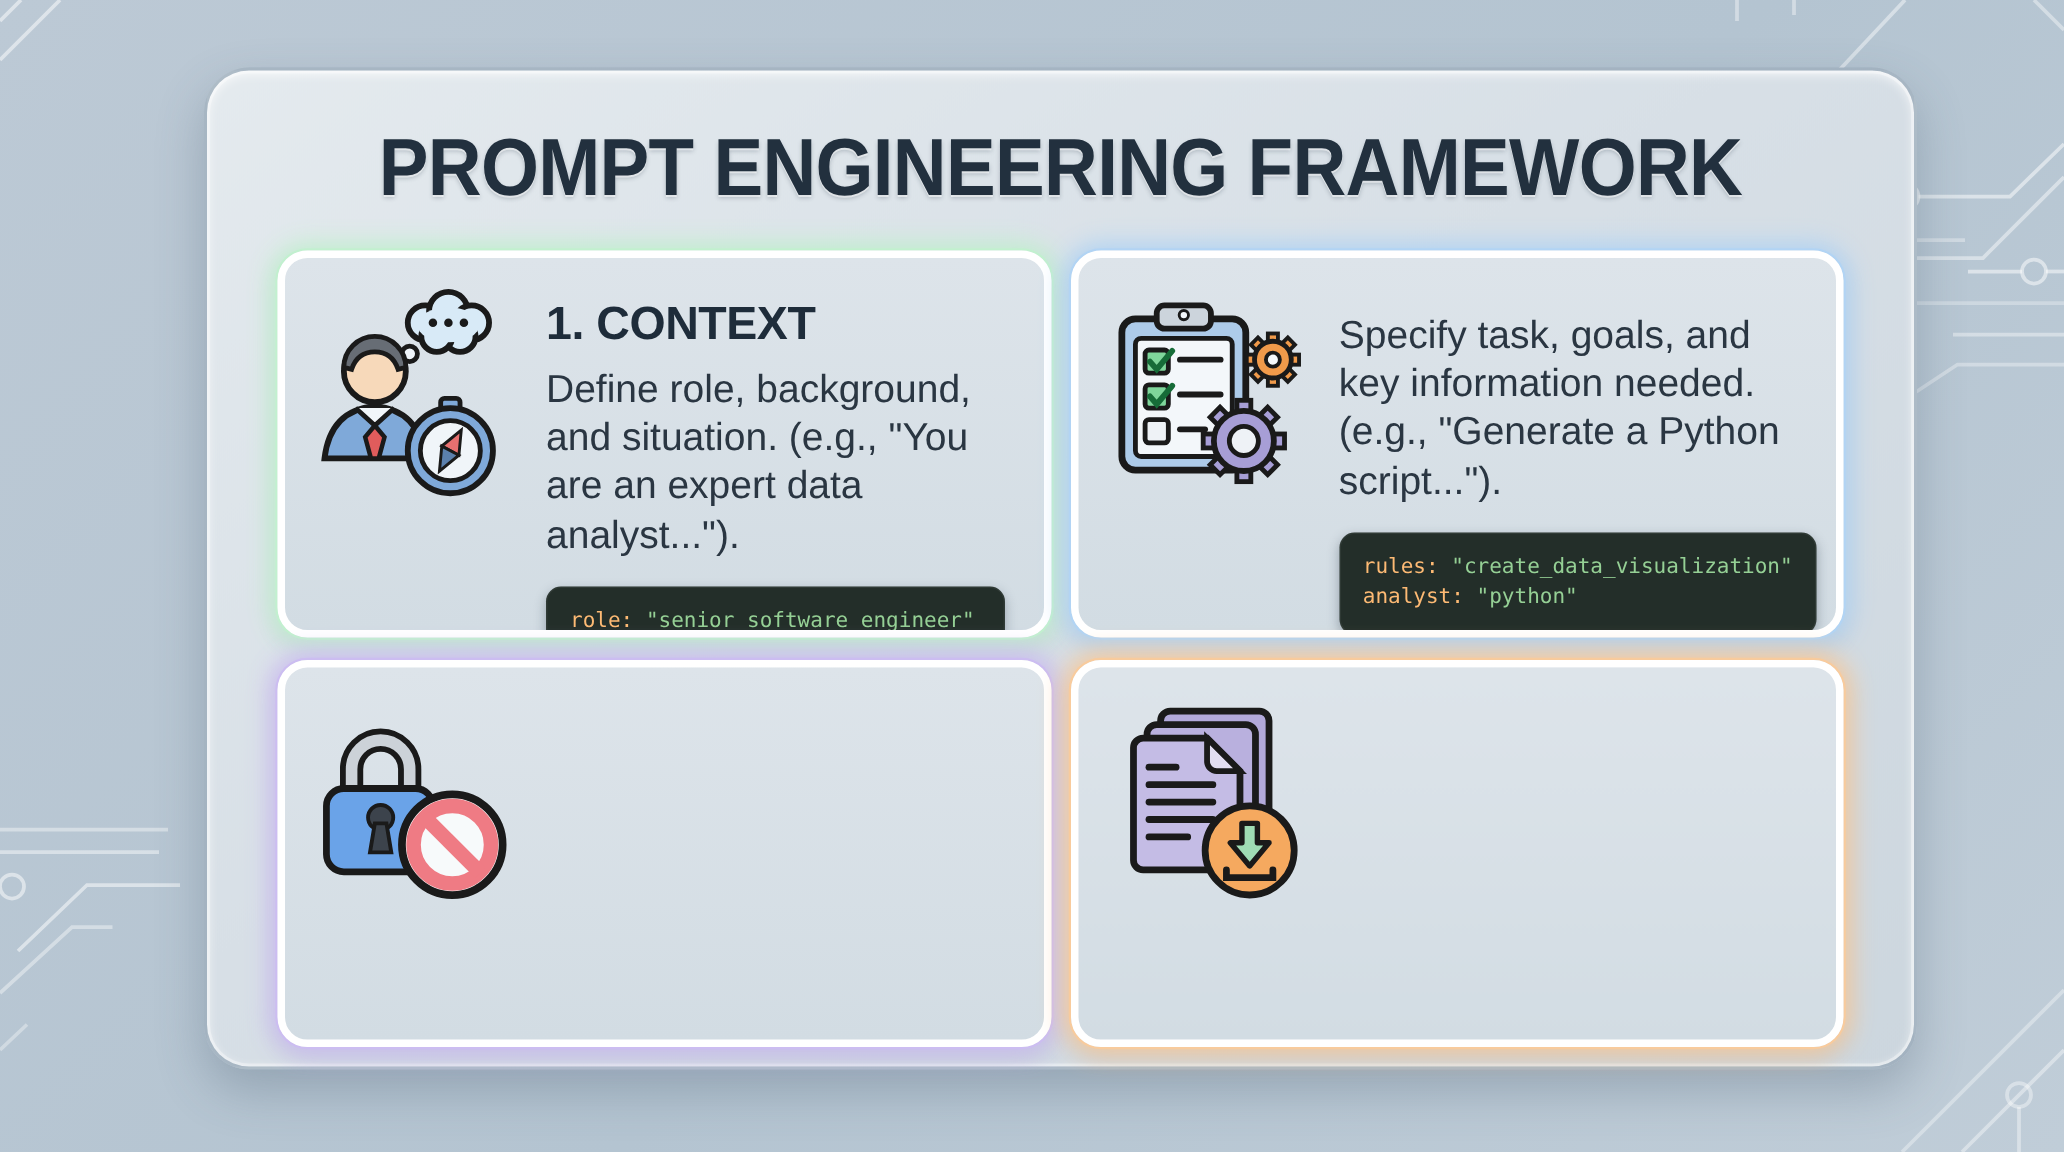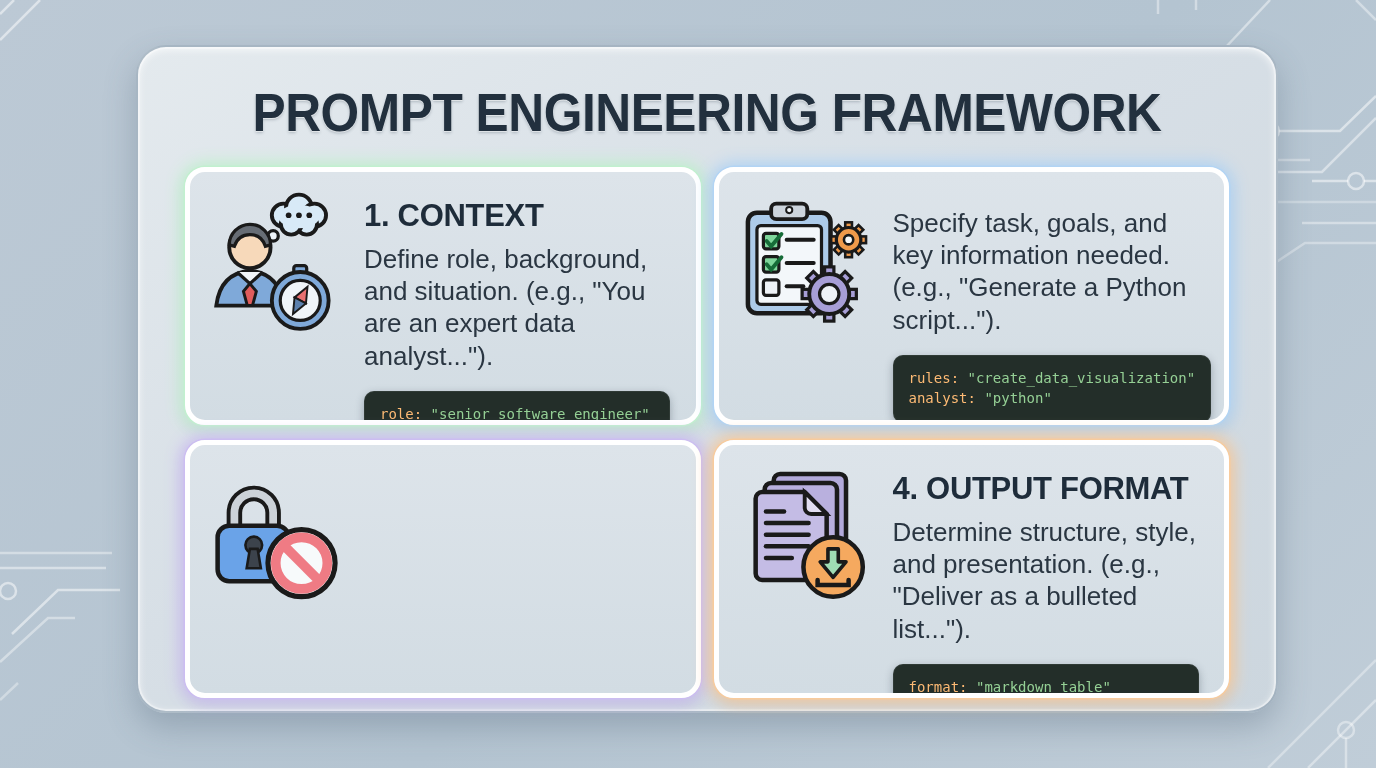--- a/index.html
+++ b/index.html
@@ -211,23 +211,16 @@
               <path d="M24 45 h33"></path>
               <path d="M24 54 h33"></path>
               <path d="M24 63 h33"></path>
               <path d="M24 72 h20"></path>
           </g>
           <circle cx="76" cy="79" r="23" fill="#f5a95f" stroke="#1a1a1a" stroke-width="3.5"></circle>
           <path d="M72 65 h8 v10 h6 l-10 12 l-10 -12 h6 z" fill="#9fdcb4" stroke="#1a1a1a" stroke-width="2.8" stroke-linejoin="round"></path>
           <path d="M64 89 v4 h24 v-4" fill="none" stroke="#1a1a1a" stroke-width="3.5" stroke-linecap="round"></path>
         </svg>
       </div>
-      <div class="content">
-        <h2 class="q-title">4. OUTPUT FORMAT</h2>
-        <p class="q-desc">Determine structure, style, and presentation. (e.g., "Deliver as a bulleted list...").</p>
-        <div class="code">
-          <div class="code-line"><span class="k">format:</span> <span class="v">"markdown_table"</span></div>
-        </div>
-      </div>
     </section>
 
   </div>
 </div>
 
 </body></html>

